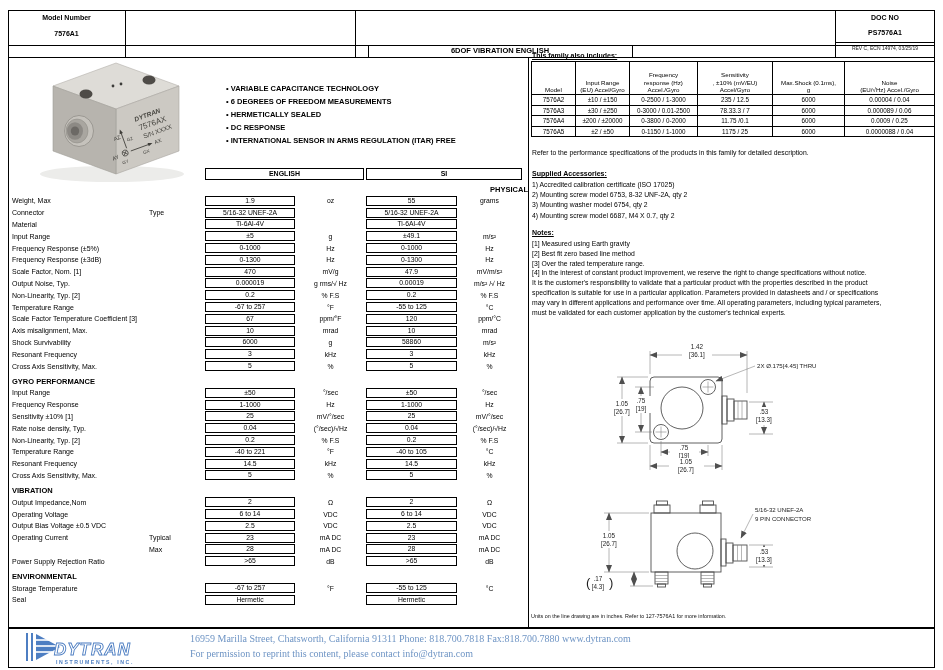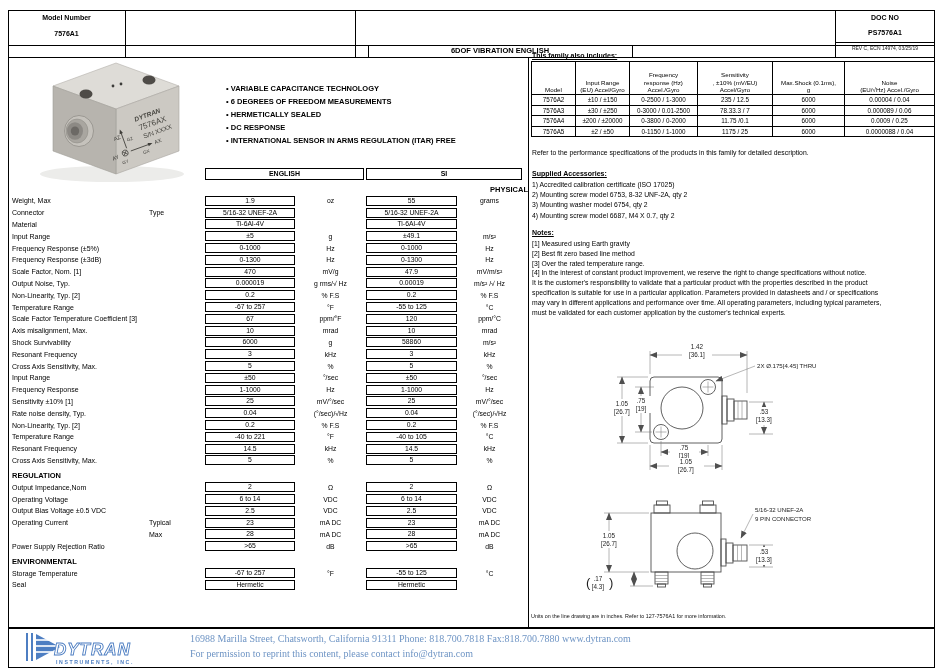--- a/index.html
+++ b/index.html
@@ -252,20 +252,21 @@
         <span class="sunit sunit2">kHz</span>
       </div>
       <div class="srow">
         <span class="slabel">Cross Axis Sensitivity, Max.</span>
         <span class="ssub"></span>
         <span class="sval">5</span>
         <span class="sunit">%</span>
         <span class="sval sval2">5</span>
         <span class="sunit sunit2">%</span>
       </div>
+      <div class="stitle">GYRO PERFORMANCE</div>
       <div class="srow">
         <span class="slabel">Input Range</span>
         <span class="ssub"></span>
         <span class="sval">±50</span>
         <span class="sunit">°/sec</span>
         <span class="sval sval2">±50</span>
         <span class="sunit sunit2">°/sec</span>
       </div>
       <div class="srow">
         <span class="slabel">Frequency Response</span>
@@ -316,21 +317,21 @@
         <span class="sunit sunit2">kHz</span>
       </div>
       <div class="srow">
         <span class="slabel">Cross Axis Sensitivity, Max.</span>
         <span class="ssub"></span>
         <span class="sval">5</span>
         <span class="sunit">%</span>
         <span class="sval sval2">5</span>
         <span class="sunit sunit2">%</span>
       </div>
-      <div class="stitle">REGULATION</div>
+      <div class="stitle">VIBRATION</div>
       <div class="srow">
         <span class="slabel">Output Impedance,Nom</span>
         <span class="ssub"></span>
         <span class="sval">2</span>
         <span class="sunit">Ω</span>
         <span class="sval sval2">2</span>
         <span class="sunit sunit2">Ω</span>
       </div>
       <div class="srow">
         <span class="slabel">Operating Voltage</span>
@@ -611,15 +612,15 @@
       <line x1="3" y1="2" x2="3" y2="30" stroke-width="2"></line>
       <line x1="8" y1="2" x2="8" y2="30" stroke-width="2"></line>
     </g>
     <polygon points="12,3 36,16 12,29" fill="#4d7ec2"></polygon>
     <line x1="12" y1="9" x2="26" y2="9" stroke="#fff" stroke-width="1.6"></line>
     <line x1="12" y1="15" x2="33" y2="15" stroke="#fff" stroke-width="1.6"></line>
     <line x1="12" y1="21" x2="28" y2="21" stroke="#fff" stroke-width="1.6"></line>
     <text x="30" y="24" font-family="Liberation Sans, sans-serif" font-size="17" font-weight="bold" font-style="italic" fill="#ffffff" stroke="#4d7ec2" stroke-width="0.9" letter-spacing="1">DYTRAN</text>
     <text x="32" y="33" font-family="Liberation Sans, sans-serif" font-size="5.2" font-weight="bold" fill="#4d7ec2" letter-spacing="1.6">INSTRUMENTS,  INC.</text>
   </svg>
-  <div class="t addr1">16988 Marilla Street, Chatsworth, California 91311  Phone: 818.700.7818  Fax:818.700.7880 www.dytran.com</div>
+  <div class="t addr1">16959 Marilla Street, Chatsworth, California 91311  Phone: 818.700.7818  Fax:818.700.7880 www.dytran.com</div>
   <div class="t addr2">For permission to reprint this content, please contact info@dytran.com</div>
 </div>
 
 </body></html>

